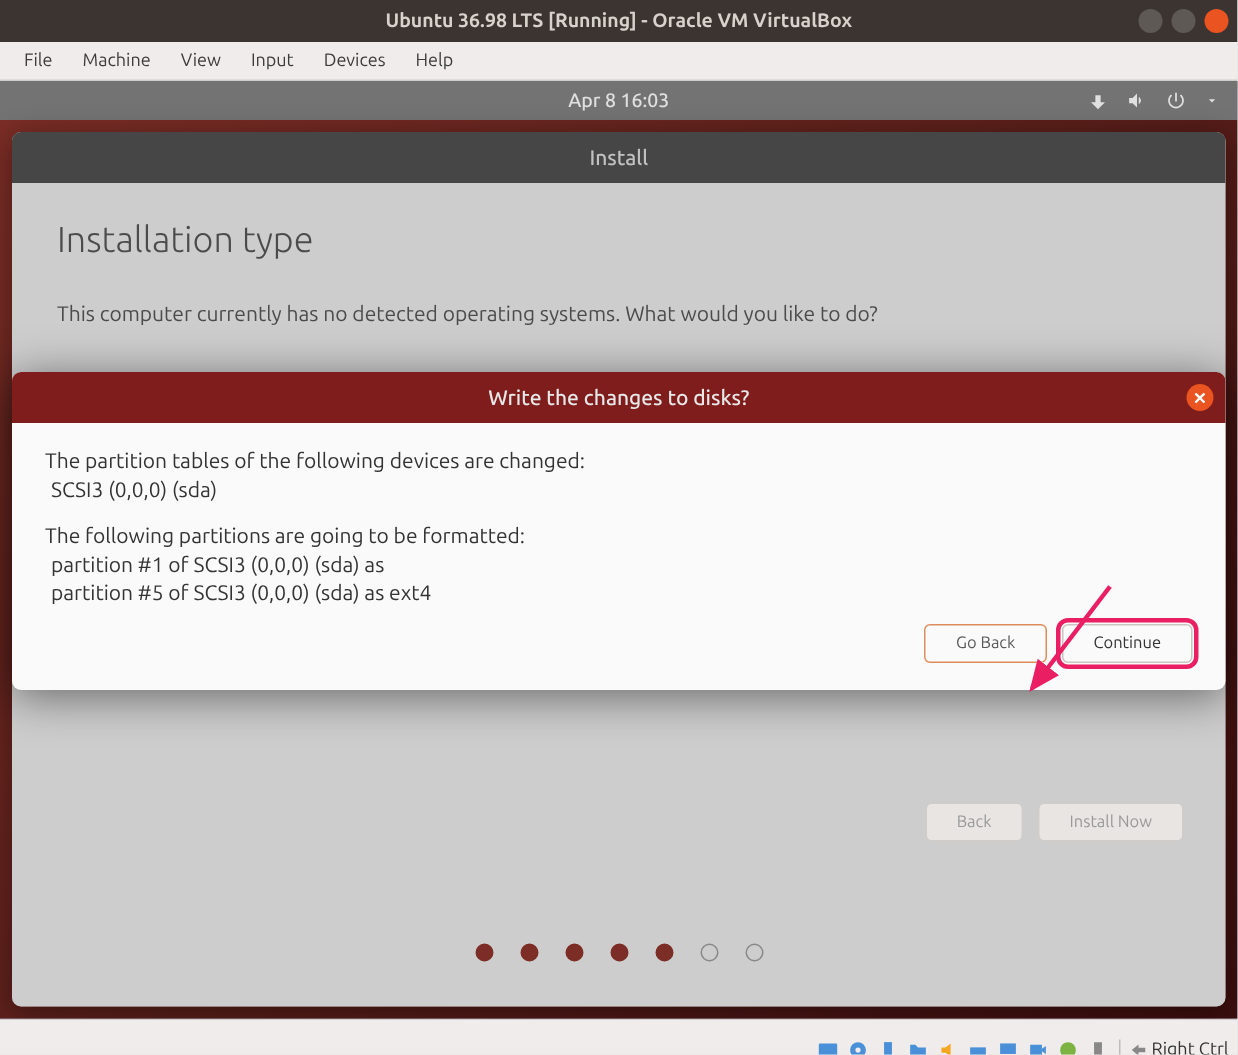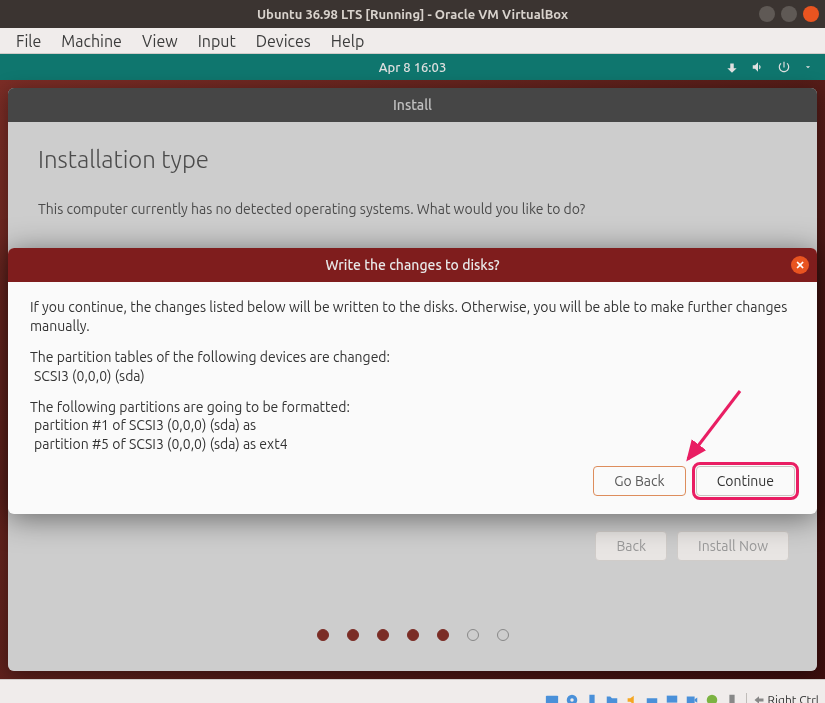--- a/index.html
+++ b/index.html
@@ -7,25 +7,25 @@
 
 .host-titlebar { background: #3b3431; height: 28px; display: flex; align-items: center; padding: 0 8px; position: relative; }
 .host-titlebar-title { color: #d8d2cc; font-size: 13px; font-weight: bold; position: absolute; left: 50%; transform: translateX(-50%); }
 .host-window-controls { position: absolute; right: 6px; display: flex; gap: 6px; }
 .host-win-btn { width: 16px; height: 16px; border-radius: 50%; display: flex; align-items: center; justify-content: center; font-size: 9px; color: #3a3a3a; }
 .host-win-min { background: #5f5955; }
 .host-win-max { background: #5f5955; }
 .host-win-close { background: #e95420; }
 
 .host-menubar { background: #f0eceb; height: 26px; border-bottom: 1px solid #d0ccc9; display: flex; align-items: center; padding: 0 8px; gap: 4px; }
-.host-menu-item { font-size: 16px; color: #3c3c3c; padding: 2px 8px; cursor: pointer; }
+.host-menu-item { font-size: 12px; color: #3c3c3c; padding: 2px 8px; cursor: pointer; }
 
 .vm-area { position: relative; background: #2c001e; height: calc(100% - 28px - 26px - 24px); overflow: hidden; }
 
-.guest-topbar { background: #0f766e; height: 26px; display: flex; align-items: center; padding: 0 12px; position: relative; }
+.guest-topbar { background: #737373; height: 26px; display: flex; align-items: center; padding: 0 12px; position: relative; }
 .guest-datetime { color: #e0e0e0; font-size: 13px; font-weight: 500; position: absolute; left: 50%; transform: translateX(-50%); }
 .guest-indicators { position: absolute; right: 12px; display: flex; gap: 12px; align-items: center; color: #e0e0e0; }
 .guest-ind-icon { width: 14px; height: 14px; fill: #e0e0e0; }
 
 .guest-desktop { position: relative; height: calc(100% - 26px); background: linear-gradient(135deg, #7b2d26 0%, #5a1f1a 50%, #3d0e0e 100%); padding: 8px 8px; }
 
 .install-window { background: #fafafa; height: 100%; border-radius: 6px; overflow: hidden; position: relative; display: flex; flex-direction: column; box-shadow: 0 4px 20px rgba(0,0,0,0.4); }
 
 .install-titlebar { background: #2c2c2c; height: 34px; display: flex; align-items: center; justify-content: center; color: #e8e8e8; font-size: 14px; font-weight: 500; }
 
@@ -35,21 +35,21 @@
 
 .dim-overlay { position: absolute; inset: 0; background: rgba(120,120,120,0.35); pointer-events: none; }
 
 .confirm-dialog { position: absolute; left: 8px; right: 8px; top: 168px; background: #fafafa; border-radius: 6px; box-shadow: 0 4px 30px rgba(0,0,0,0.5); z-index: 10; }
 .confirm-titlebar { background: #7f1d1d; height: 34px; display: flex; align-items: center; justify-content: center; color: #e8e8e8; font-size: 14px; font-weight: 500; position: relative; border-radius: 6px 6px 0 0; }
 .confirm-close { position: absolute; right: 8px; width: 18px; height: 18px; background: #e95420; border-radius: 50%; display: flex; align-items: center; justify-content: center; color: #fff; font-size: 11px; font-weight: bold; cursor: pointer; }
 .confirm-body { padding: 16px 22px 18px 22px; font-size: 14px; color: #333; line-height: 1.35; }
 .confirm-body p { margin-bottom: 12px; }
 .confirm-body .dev-line { margin-left: 4px; }
 .confirm-buttons { display: flex; justify-content: flex-end; gap: 10px; margin-top: 10px; }
-.btn { padding: 6px 20px; font-size: 14px; border-radius: 4px; cursor: pointer; background: #fafafa; border: 1px solid #c9c5c1; color: #333; }
+.btn { padding: 6px 20px; font-size: 11px; border-radius: 4px; cursor: pointer; background: #fafafa; border: 1px solid #c9c5c1; color: #333; }
 .btn-back { border-color: #dd8d5c; color: #5a5a5a; }
 .btn-continue-hl { outline: 3px solid #e91e63; outline-offset: 1px; text-align: center; }
 
 .bottom-nav { position: absolute; bottom: 110px; right: 28px; display: flex; gap: 10px; z-index: 5; }
 .btn-disabled { color: #999; background: #e8e5e3; border: 1px solid #d0ccc9; }
 
 .progress-dots { position: absolute; bottom: 30px; left: 50%; transform: translateX(-50%); display: flex; gap: 18px; z-index: 5; }
 .dot { width: 12px; height: 12px; border-radius: 50%; border: 1px solid #8a3a30; }
 .dot-filled { background: #7b2d26; border-color: #7b2d26; }
 .dot-empty { background: transparent; border-color: #888; }
@@ -130,21 +130,20 @@
 
       <div class="dim-overlay"></div>
     </div>
 
     <div class="confirm-dialog">
       <div class="confirm-titlebar">
         <span>Write the changes to disks?</span>
         <div class="confirm-close">✕</div>
       </div>
       <div class="confirm-body">
-        <p>If you continue, the changes listed below will be written to the disks. Otherwise, you will be able to make further changes manually.</p>
         <p>
           <span>The partition tables of the following devices are changed:</span><br>
           <span class="dev-line">SCSI3 (0,0,0) (sda)</span>
         </p>
         <p>
           <span>The following partitions are going to be formatted:</span><br>
           <span class="dev-line">partition #1 of SCSI3 (0,0,0) (sda) as</span><br>
           <span class="dev-line">partition #5 of SCSI3 (0,0,0) (sda) as ext4</span>
         </p>
         <div class="confirm-buttons">

